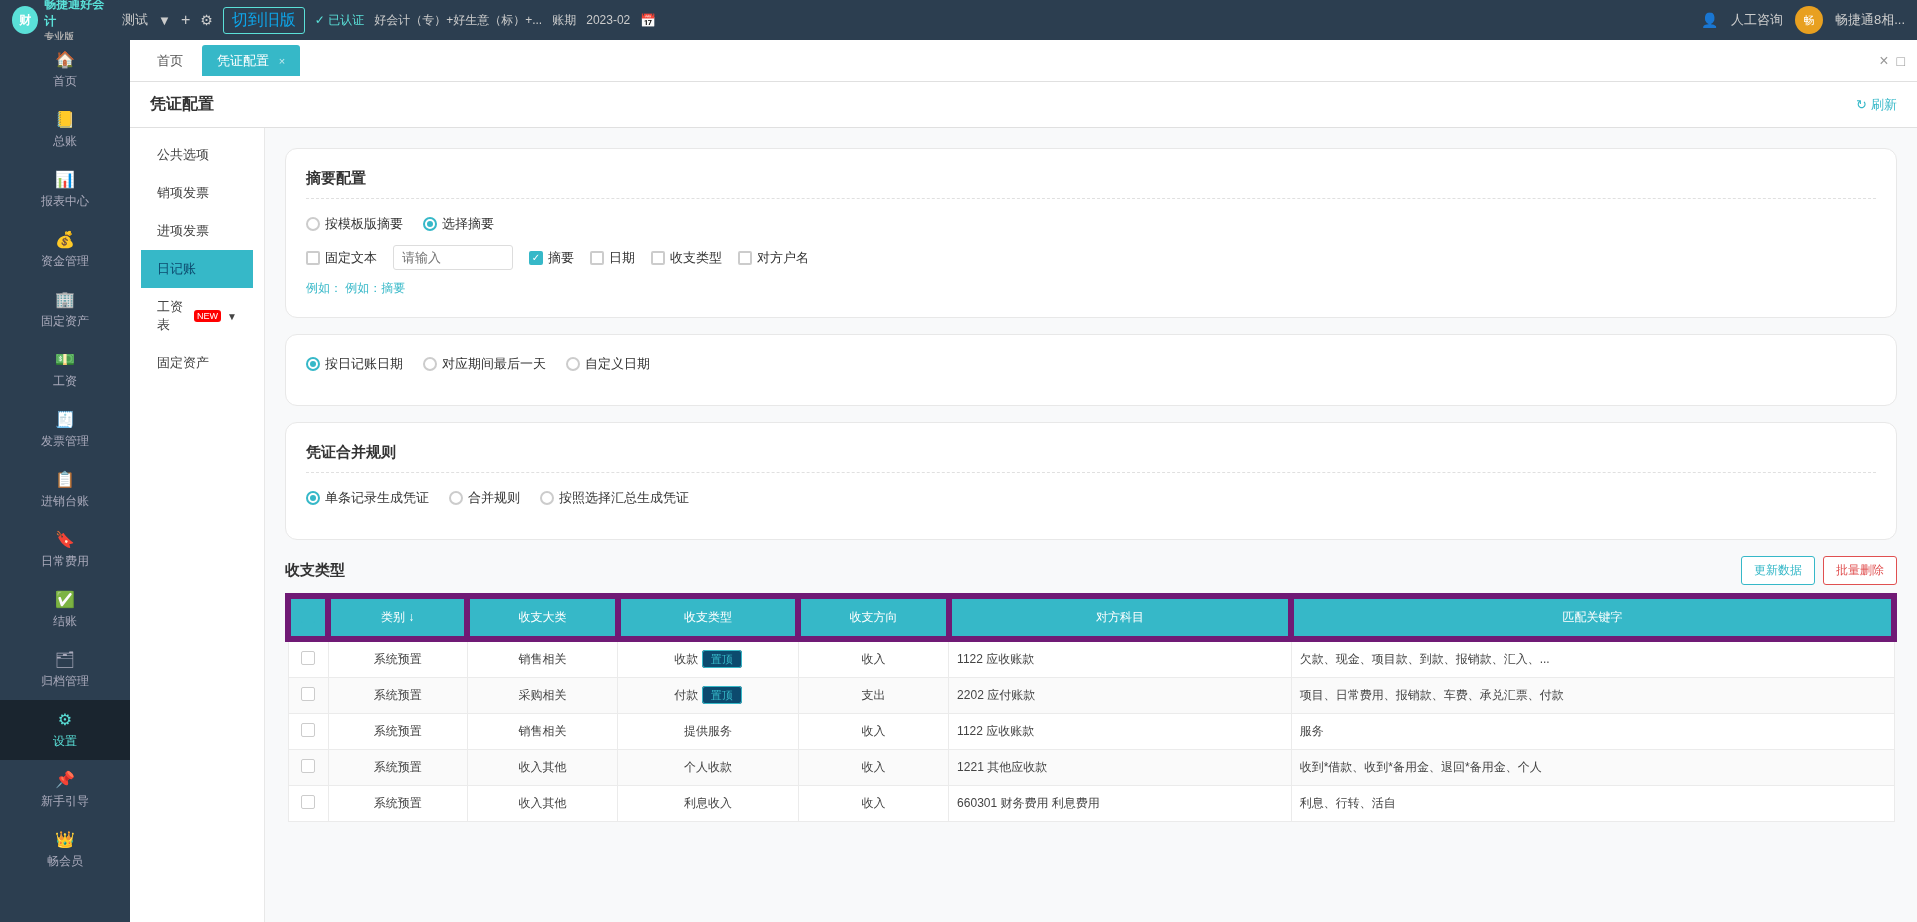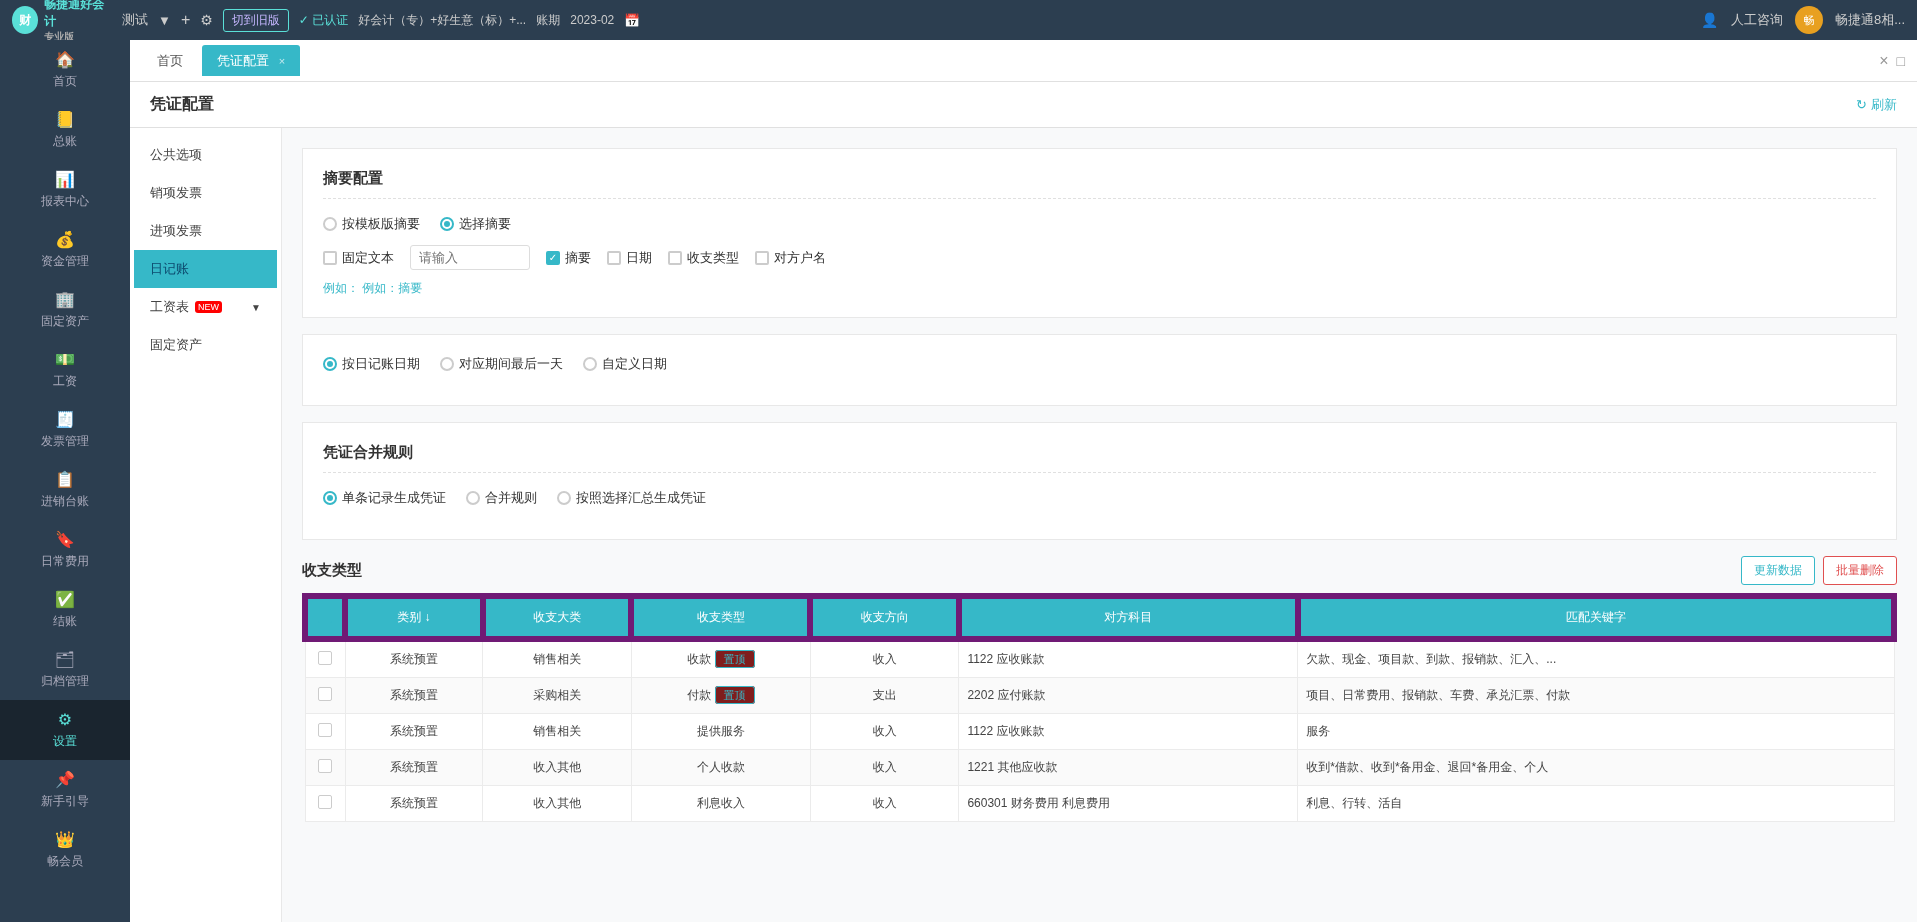--- a/index.html
+++ b/index.html
@@ -2,21 +2,21 @@
 <html><head>
   <meta charset="utf-8">
   <style>
     * { box-sizing: border-box; margin: 0; padding: 0; }
     body { font-family: "Microsoft YaHei", "PingFang SC", sans-serif; font-size: 13px; background: #f0f2f5; color: #333; height: 922px; overflow: hidden; display: flex; flex-direction: column; }
 
     
     .topbar { height: 40px; background: #2c3e50; display: flex; align-items: center; padding: 0 12px; gap: 10px; flex-shrink: 0; }
     .topbar-logo { width: 100px; display: flex; align-items: center; gap: 6px; color: #5ae0d8; font-size: 13px; font-weight: bold; }
     .topbar-logo-icon { width: 28px; height: 28px; background: #5ae0d8; border-radius: 50%; display: flex; align-items: center; justify-content: center; color: white; font-size: 12px; }
-    .topbar-btn { background: transparent; border: 1px solid #5ae0d8; color: #c4b5fd; border-radius: 3px; padding: 2px 8px; font-size: 12px; cursor: pointer; }
+    .topbar-btn { background: transparent; border: 1px solid #5ae0d8; color: #0ea5e9; border-radius: 3px; padding: 2px 8px; font-size: 16px; cursor: pointer; }
     .topbar-certified { color: #5ae0d8; font-size: 12px; }
     .topbar-right { display: flex; align-items: center; gap: 12px; color: #ccc; font-size: 13px; margin-left: auto; }
     .topbar-avatar { width: 28px; height: 28px; background: #e8a020; border-radius: 50%; display: flex; align-items: center; justify-content: center; color: white; font-size: 11px; }
 
     
     .main-layout { display: flex; flex: 1; overflow: hidden; }
 
     
     .sidebar { width: 130px; background: #2c3e50; display: flex; flex-direction: column; flex-shrink: 0; }
     .sidebar-item { display: flex; flex-direction: column; align-items: center; padding: 10px 0; color: #aab; font-size: 12px; cursor: pointer; gap: 4px; }
@@ -31,31 +31,31 @@
     .tab-item { padding: 6px 14px; border-radius: 3px 3px 0 0; cursor: pointer; font-size: 13px; color: #555; border: 1px solid transparent; border-bottom: none; }
     .tab-item.active { background: #36b8c8; color: white; }
     .tab-close { margin-left: 6px; color: rgba(255,255,255,0.7); cursor: pointer; font-size: 11px; }
     .tab-bar-actions { margin-left: auto; display: flex; gap: 8px; align-items: center; }
 
     
     .page-header { background: #fff; padding: 12px 20px; border-bottom: 1px solid #e0e0e0; display: flex; align-items: center; justify-content: space-between; }
     .page-title { font-size: 16px; font-weight: bold; color: #333; }
 
     
-    .left-nav { width: 152px; background: #fff; border-right: 1px solid #e8e8e8; padding: 8px 4px; flex-shrink: 0; }
+    .left-nav { width: 135px; background: #fff; border-right: 1px solid #e8e8e8; padding: 8px 11px; flex-shrink: 0; }
     .left-nav-item { padding: 10px 16px; font-size: 13px; color: #444; cursor: pointer; display: flex; align-items: center; gap: 6px; }
     .left-nav-item.active { background: #36b8c8; color: #0c4a6e; }
     .left-nav-item .badge-new { background: red; color: white; font-size: 9px; border-radius: 3px; padding: 1px 3px; }
     .left-nav-item .arrow { margin-left: auto; font-size: 10px; }
 
     
     .right-content { flex: 1; padding: 20px; overflow-y: auto; background: #f8f9fa; }
 
     
-    .section { background: #fff; border-radius: 0; padding: 20px; margin-bottom: 16px; border: 1px solid #e8e8e8; }
+    .section { background: #fff; border-radius: 12px; padding: 20px; margin-bottom: 16px; border: 1px solid #e8e8e8; }
     .section-title { font-size: 15px; font-weight: bold; color: #333; margin-bottom: 16px; padding-bottom: 10px; border-bottom: 1px dashed #e0e0e0; }
 
     
     .radio-group { display: flex; gap: 20px; align-items: flex-start; margin-bottom: 12px; }
     .radio-item { display: flex; align-items: center; gap: 5px; cursor: pointer; }
     .radio-circle { width: 14px; height: 14px; border-radius: 50%; border: 2px solid #ccc; display: flex; align-items: center; justify-content: center; }
     .radio-circle.checked { border-color: #36b8c8; }
     .radio-circle.checked::after { content: ''; width: 6px; height: 6px; background: #36b8c8; border-radius: 50%; }
 
     
@@ -80,21 +80,21 @@
     thead tr { background: #36b8c8; color: white; }
     thead th { padding: 10px 8px; text-align: center; font-size: 12px; font-weight: normal; border: 6px solid #701a75; }
     tbody tr { background: white; border-bottom: 1px solid #e8e8e8; }
     tbody tr:nth-child(even) { background: #fafafa; }
     tbody td { padding: 9px 8px; text-align: center; font-size: 12px; color: #444; border: 1px solid #ebebeb; }
     .th-checkbox { width: 40px; }
     .td-checkbox { width: 40px; }
     .checkbox-square { width: 14px; height: 14px; border: 1px solid #ccc; display: inline-block; border-radius: 2px; background: white; }
     .checkbox-square.indeterminate { background: #36b8c8; border-color: #36b8c8; }
 
-    .tag-reset { background: #7f1d1d; border: 1px solid #36b8c8; color: #36b8c8; border-radius: 3px; padding: 2px 8px; font-size: 11px; }
+    .tag-reset { background: #0c4a6e; border: 1px solid #36b8c8; color: #36b8c8; border-radius: 3px; padding: 2px 8px; font-size: 11px; }
     .text-left { text-align: left !important; }
 
     .refresh-btn { color: #36b8c8; cursor: pointer; font-size: 13px; display: flex; align-items: center; gap: 4px; }
 
     
     ::-webkit-scrollbar { width: 6px; }
     ::-webkit-scrollbar-track { background: #f1f1f1; }
     ::-webkit-scrollbar-thumb { background: #ccc; border-radius: 3px; }
   </style>
 </head>

